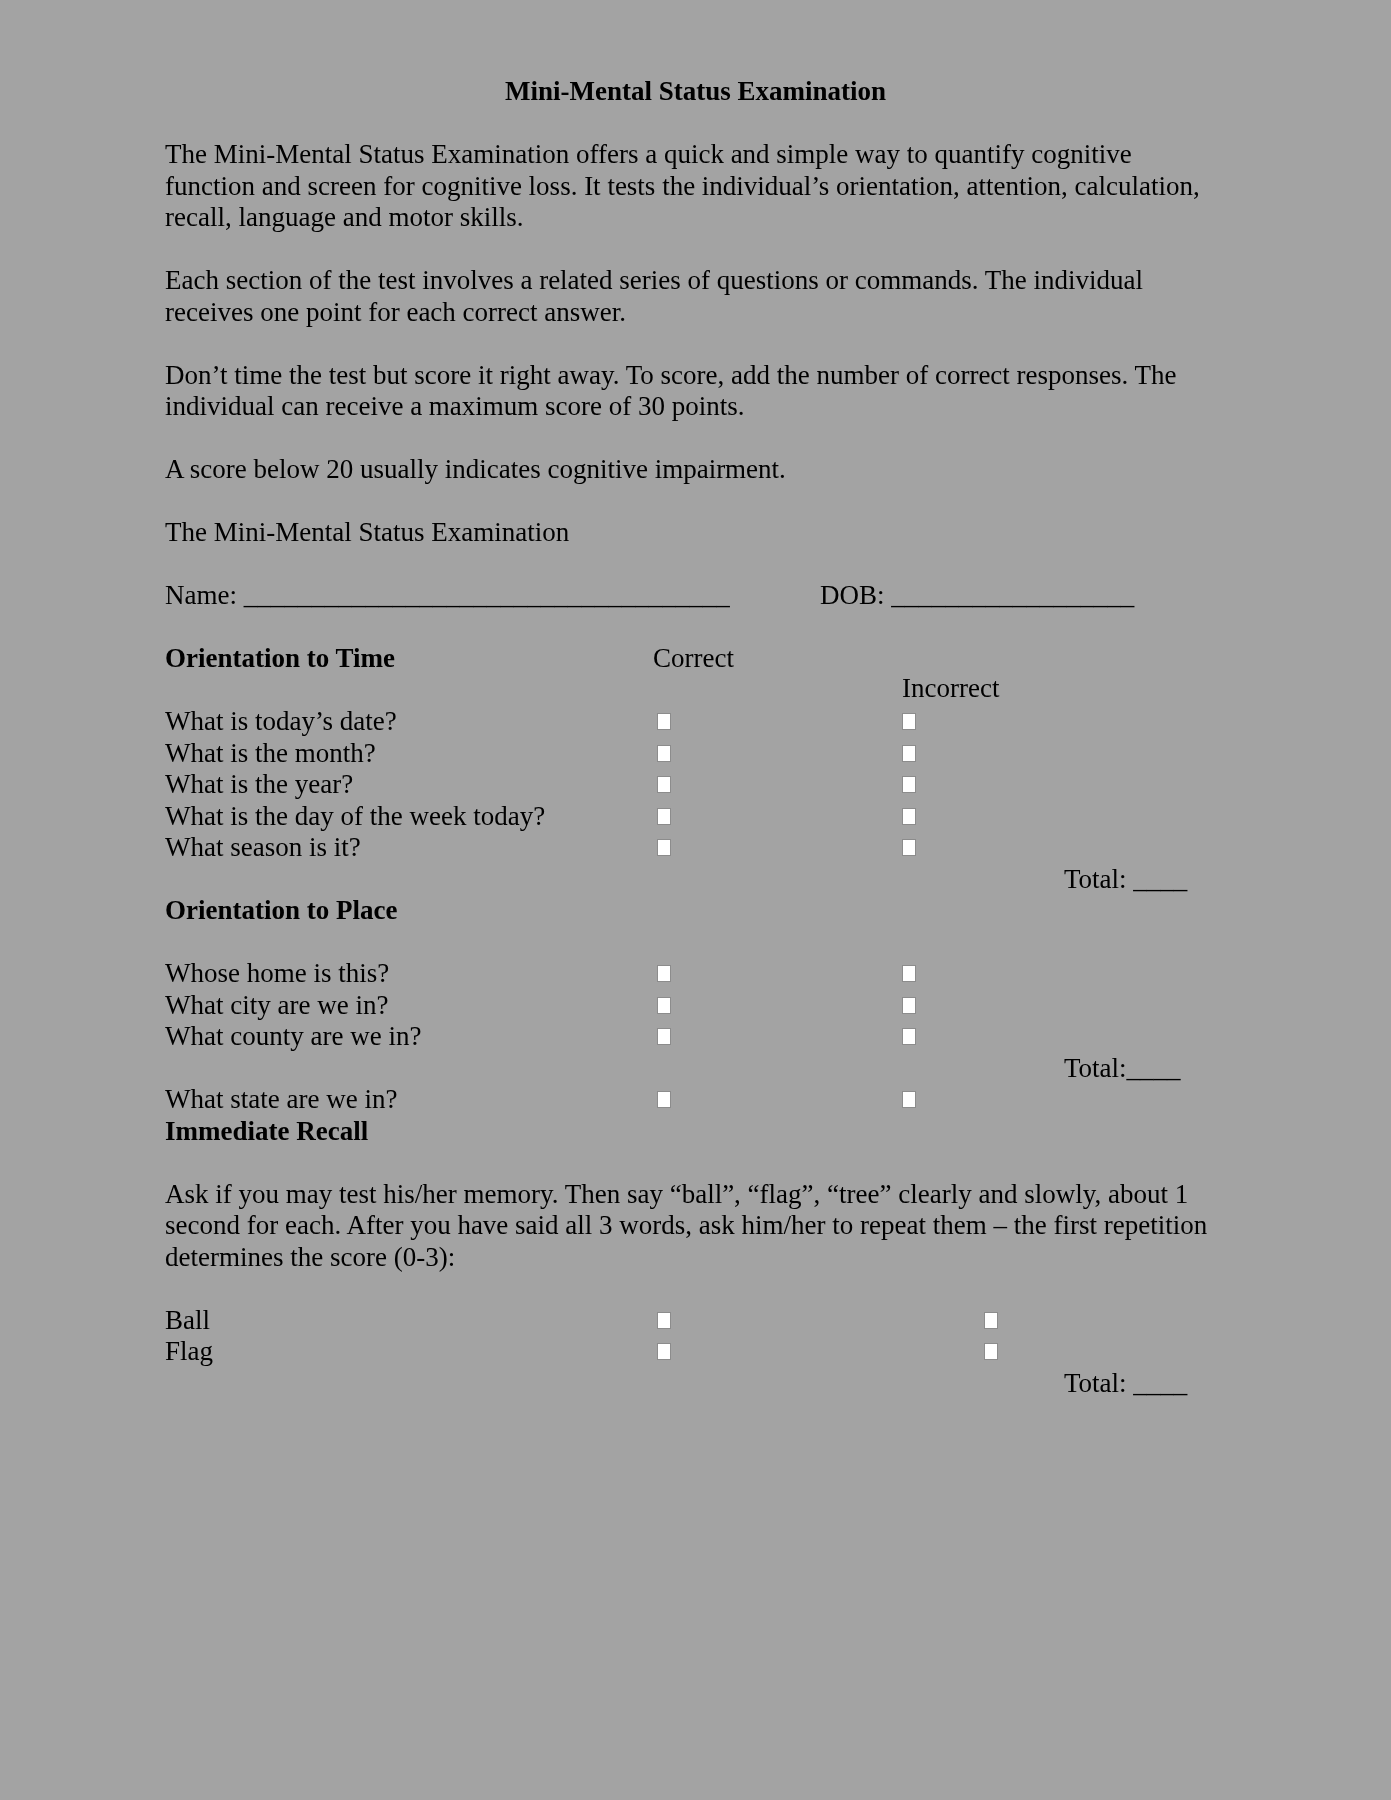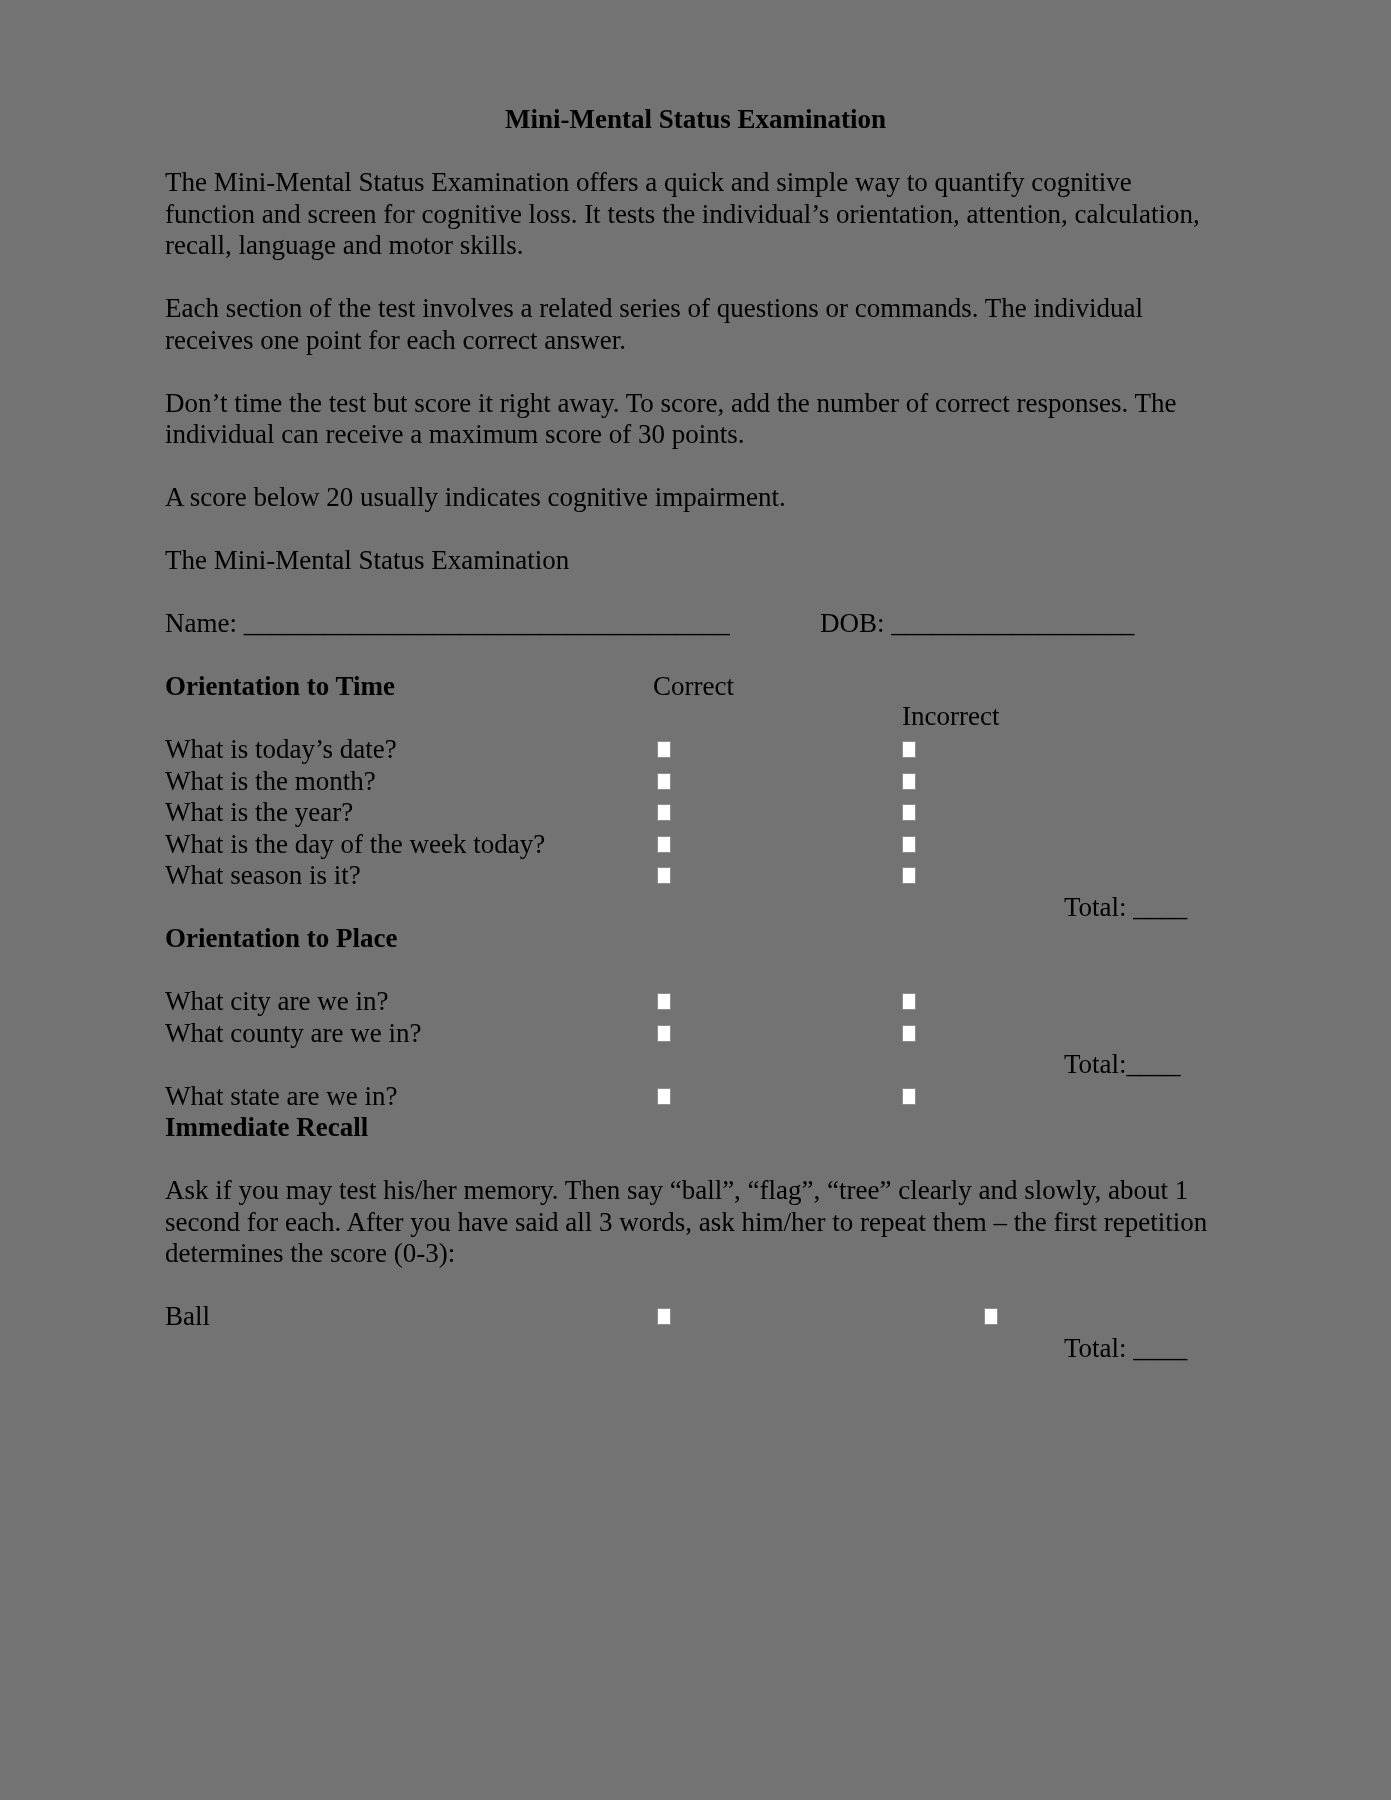--- a/index.html
+++ b/index.html
@@ -9,22 +9,22 @@
   }
   body {
     width: 1391px;
     height: 1800px;
     overflow: hidden;
   }
   .page {
     box-sizing: border-box;
     width: 1391px;
     height: 1800px;
-    padding: 104px 165px 0 165px;
-    background: #737373;
+    padding: 76px 165px 0 165px;
+    background: #a3a3a3;
     color: #000000;
     font-family: "Liberation Serif", serif;
     font-size: 27px;
     line-height: 31.5px;
   }
   .title {
     text-align: center;
     font-weight: bold;
     margin: 0 0 31.5px 0;
     white-space: nowrap;
@@ -111,20 +111,25 @@
 
   <div class="row">
     <span class="abs pos-total">Total: ____</span>
   </div>
 
   <div class="row gap-after">
     <span class="heading">Orientation to Place</span>
   </div>
 
   <div class="row">
+    <span>Whose home is this?</span>
+    <span class="cb c1"></span>
+    <span class="cb c2"></span>
+  </div>
+  <div class="row">
     <span>What city are we in?</span>
     <span class="cb c1"></span>
     <span class="cb c2"></span>
   </div>
   <div class="row">
     <span>What county are we in?</span>
     <span class="cb c1"></span>
     <span class="cb c2"></span>
   </div>
   <div class="row">
@@ -143,18 +148,23 @@
 
   <div class="para">Ask if you may test his/her memory. Then say “ball”, “flag”, “tree” clearly and slowly, about 1
 second for each. After you have said all 3 words, ask him/her to repeat them – the first repetition
 determines the score (0-3):</div>
 
   <div class="row">
     <span>Ball</span>
     <span class="cb c1"></span>
     <span class="cb r2"></span>
   </div>
+  <div class="row">
+    <span>Flag</span>
+    <span class="cb c1"></span>
+    <span class="cb r2"></span>
+  </div>
 
   <div class="row">
     <span class="abs pos-total">Total: ____</span>
   </div>
 
 </div>
 
 </body></html>

